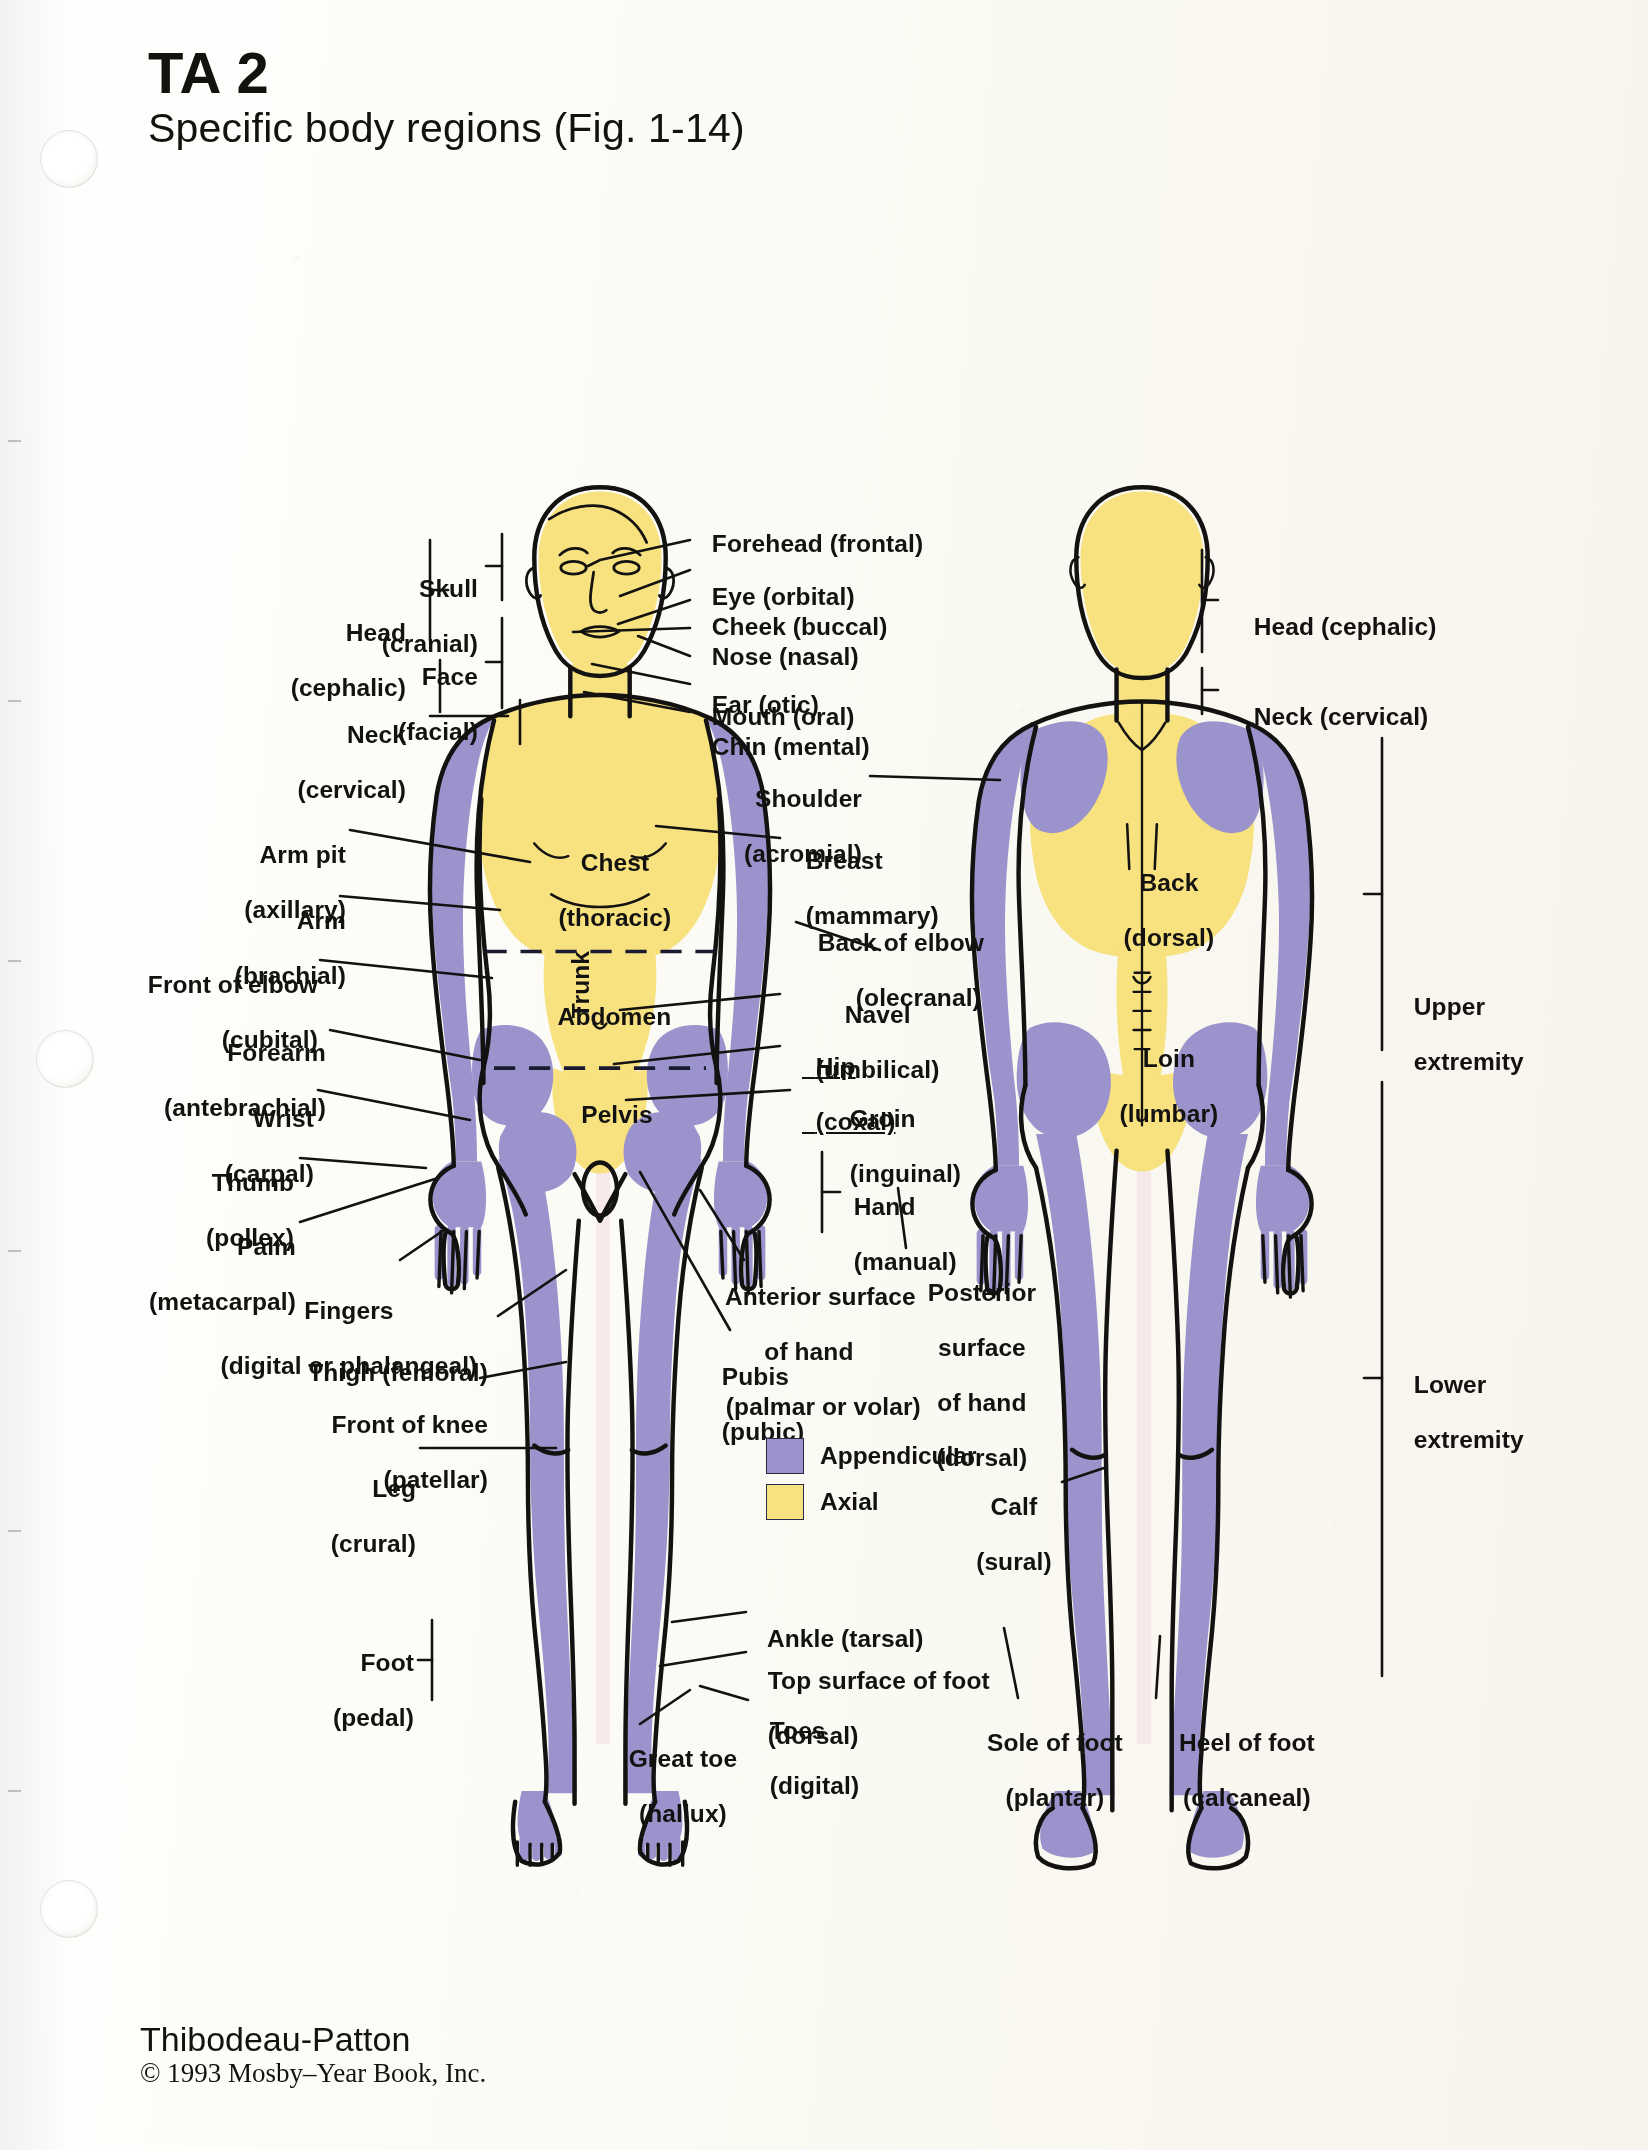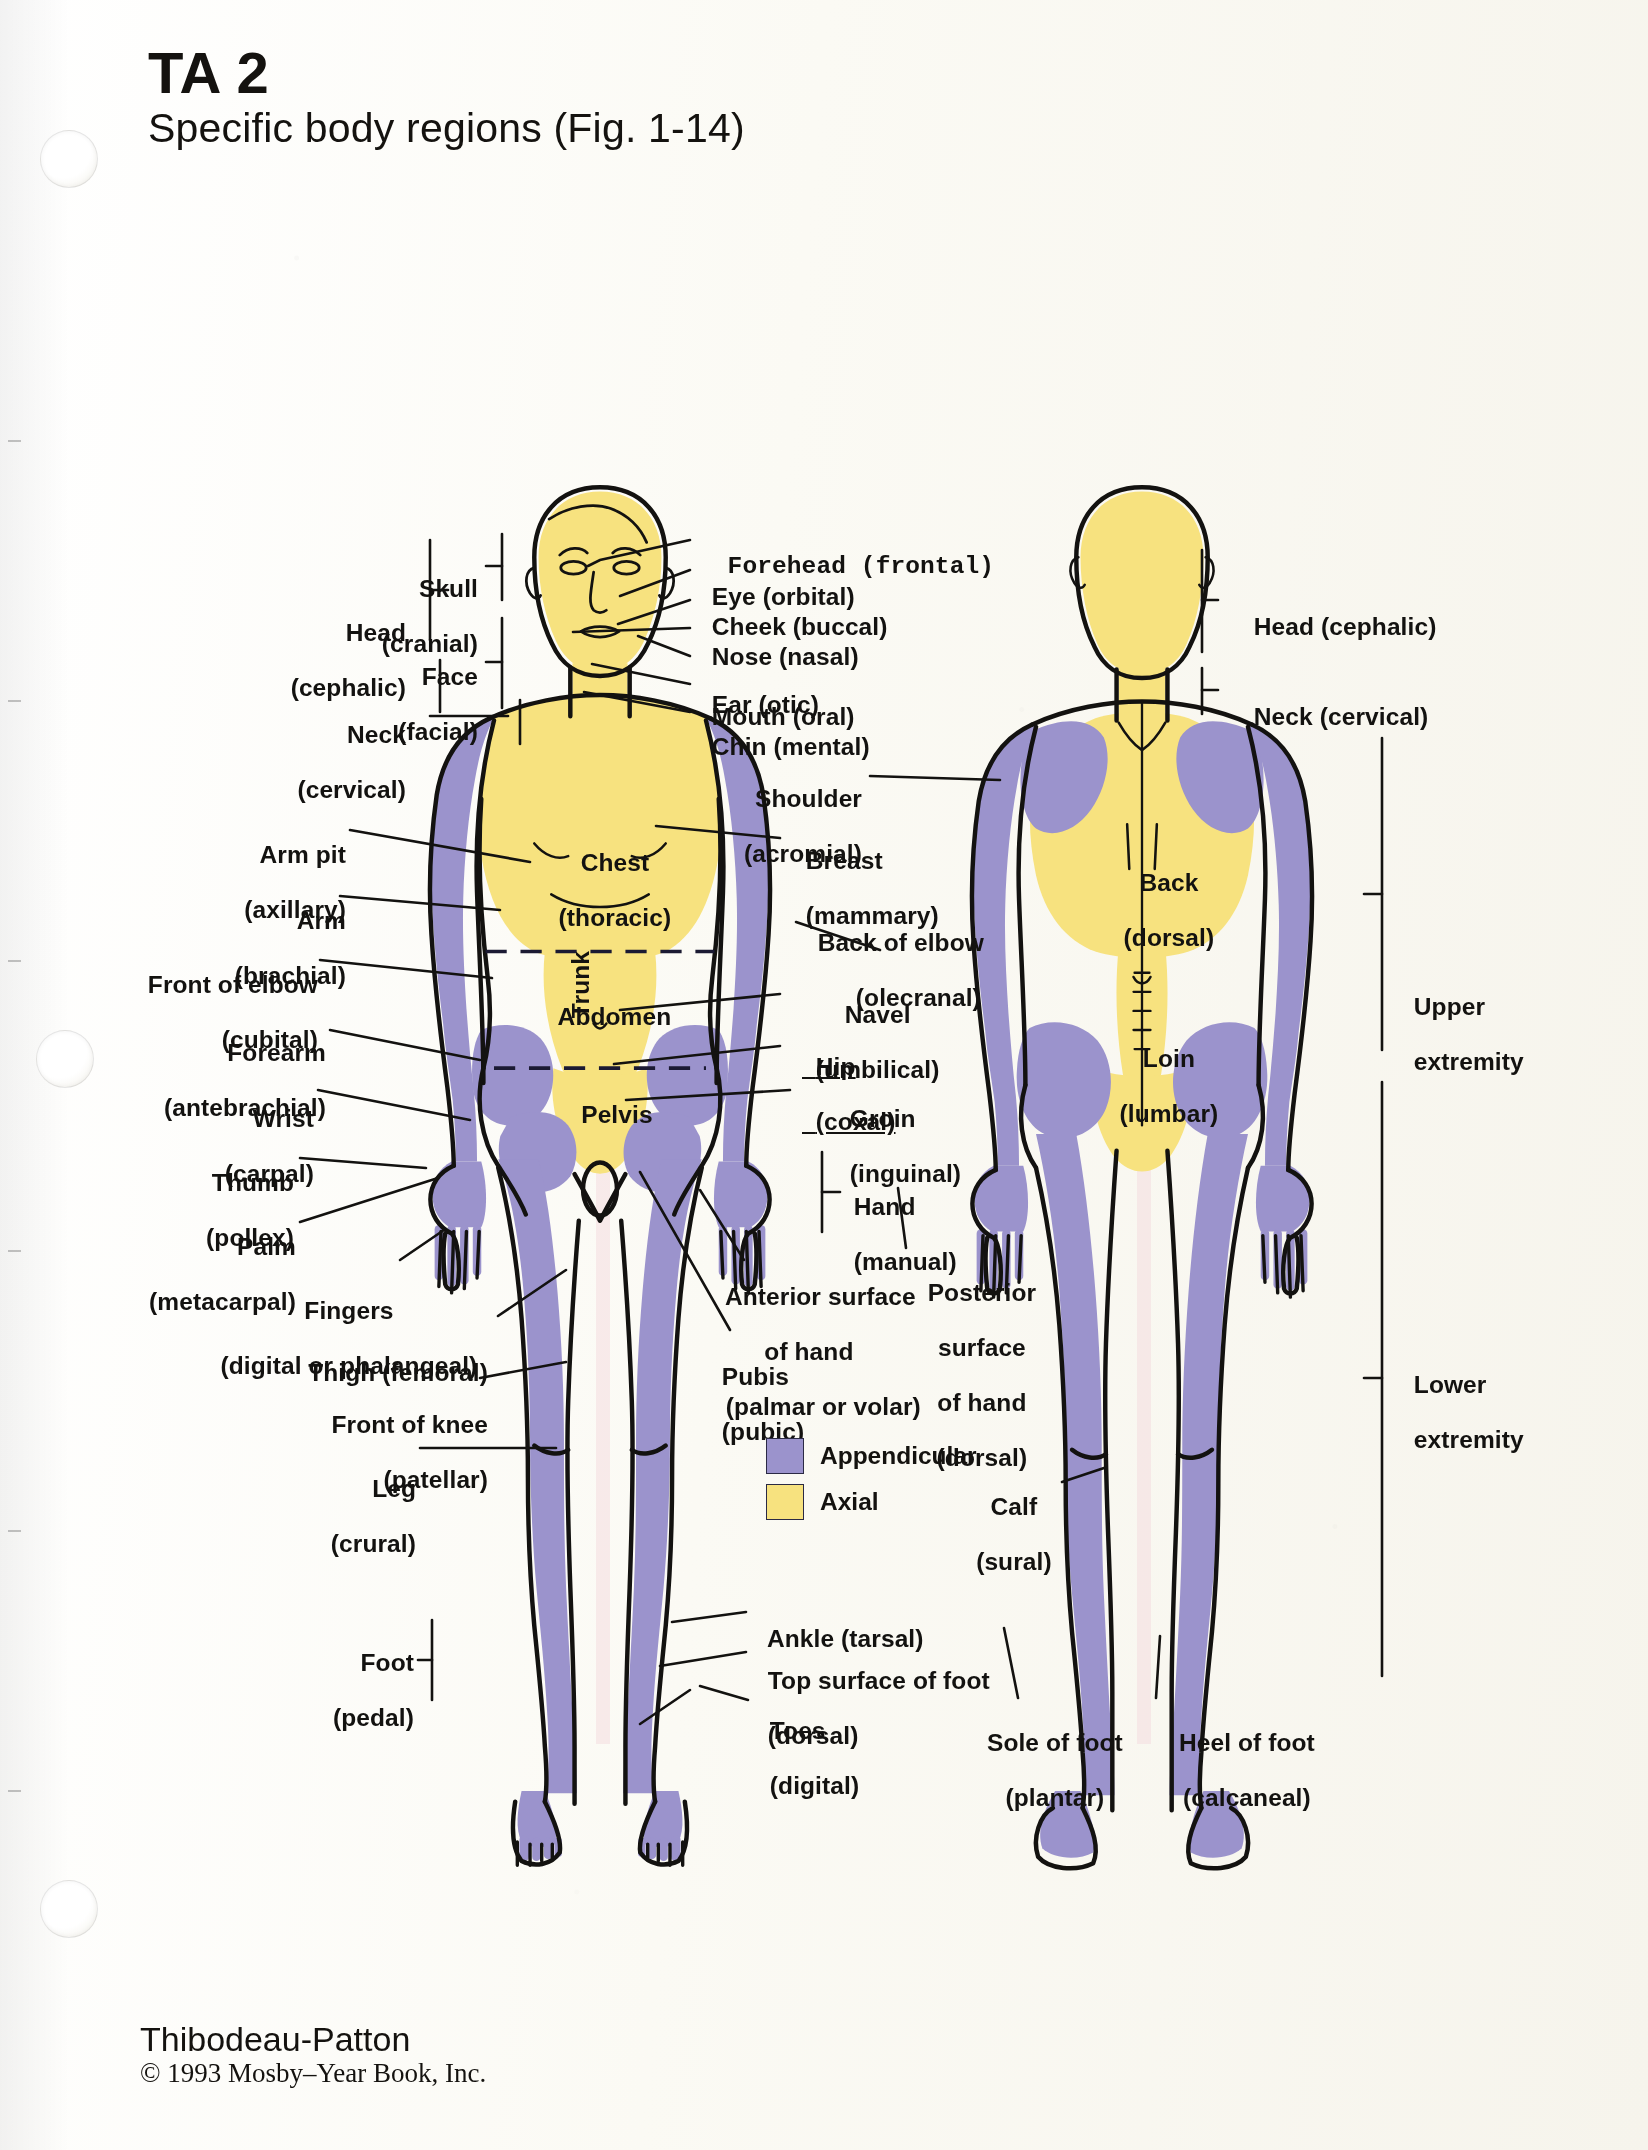--- a/index.html
+++ b/index.html
@@ -531,21 +531,21 @@
 </div>
 <div class="lbl r" style="left:208px;top:1448px;width:208px;">
   <span>Leg</span><br>
   <span>(crural)</span>
 </div>
 <div class="lbl r" style="left:198px;top:1622px;width:216px;">
   <span>Foot</span><br>
   <span>(pedal)</span>
 </div>
 
-<div class="lbl l" style="left:698px;top:526px;font-family:Liberation Mono, monospace;">
+<div class="lbl l" style="left:698px;top:503px;">
   <span>Forehead (frontal)</span>
 </div>
 <div class="lbl l" style="left:698px;top:556px;">
   <span>Eye (orbital)</span>
 </div>
 <div class="lbl l" style="left:698px;top:586px;">
   <span>Cheek (buccal)</span>
 </div>
 <div class="lbl l" style="left:698px;top:616px;">
   <span>Nose (nasal)</span>
@@ -601,20 +601,24 @@
 <div class="lbl l" style="left:754px;top:1598px;">
   <span>Ankle (tarsal)</span>
 </div>
 <div class="lbl l" style="left:754px;top:1640px;">
   <span>Top surface of foot</span><br>
   <span>(dorsal)</span>
 </div>
 <div class="lbl l" style="left:756px;top:1690px;">
   <span>Toes</span><br>
   <span>(digital)</span>
+</div>
+<div class="lbl c" style="left:586px;top:1718px;width:180px;">
+  <span>Great toe</span><br>
+  <span>(hallux)</span>
 </div>
 
 <div class="lbl c" style="left:528px;top:822px;width:160px;">
   <span>Chest</span><br>
   <span>(thoracic)</span>
 </div>
 <div class="lbl c" style="left:528px;top:976px;width:160px;">
   <span>Abdomen</span>
 </div>
 <div class="lbl c" style="left:530px;top:1074px;width:160px;">

